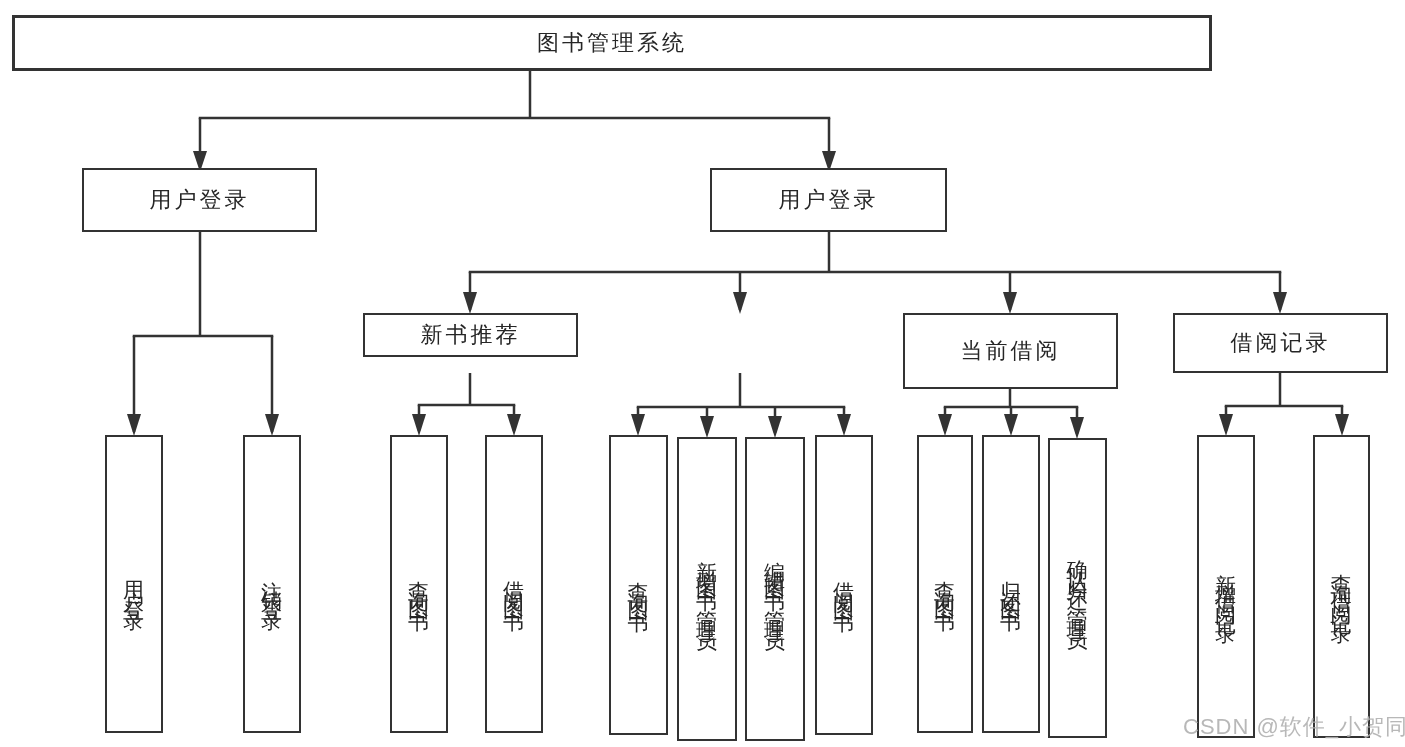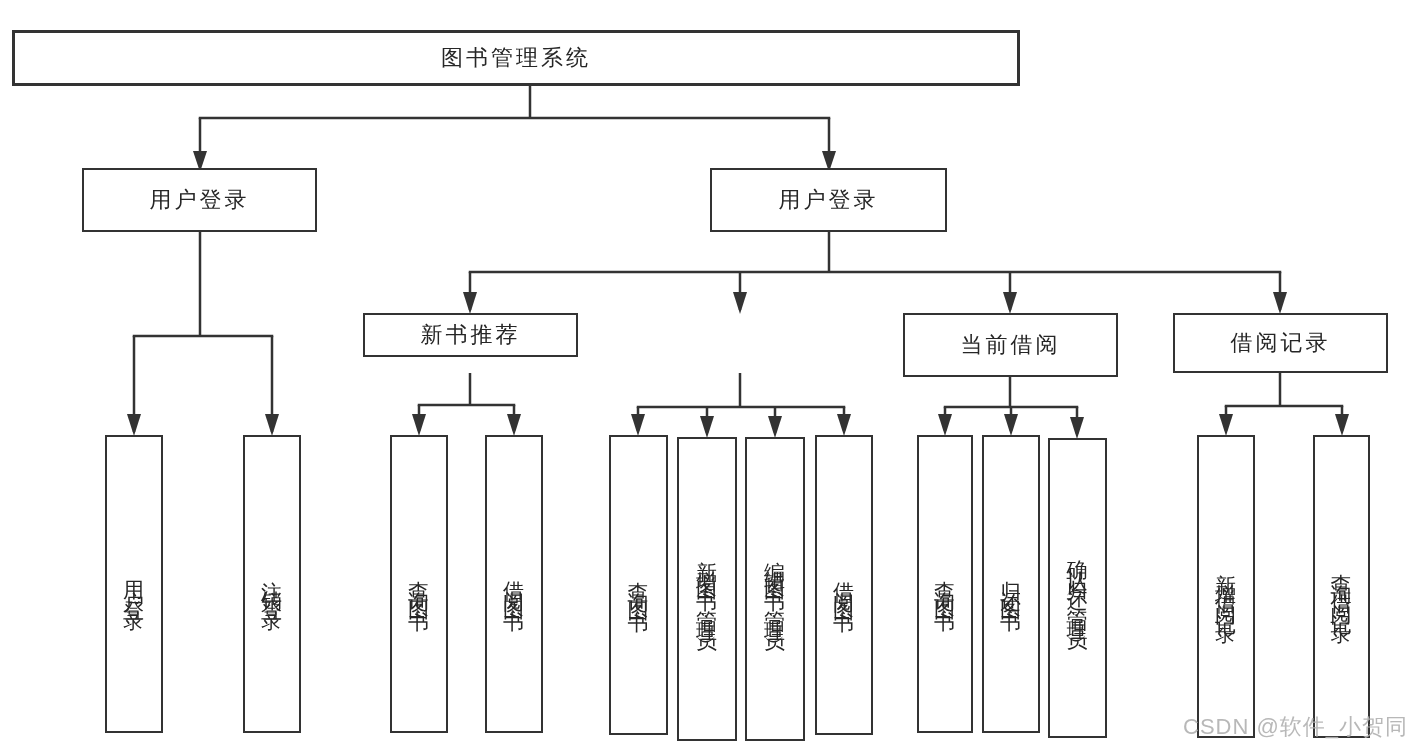--- a/index.html
+++ b/index.html
@@ -116,27 +116,27 @@
       <polygon points="768,416 782,416 775,438"></polygon>
       <polygon points="837,414 851,414 844,436"></polygon>
       <polygon points="938,414 952,414 945,436"></polygon>
       <polygon points="1004,414 1018,414 1011,436"></polygon>
       <polygon points="1070,417 1084,417 1077,439"></polygon>
       <polygon points="1219,414 1233,414 1226,436"></polygon>
       <polygon points="1335,414 1349,414 1342,436"></polygon>
     </g>
   </svg>
 
-  <div class="node root" style="left:12px; top:30px; width:1008px; height:56px;">图书管理系统</div>
+  <div class="node root" style="left:12px; top:15px; width:1200px; height:56px;">图书管理系统</div>
 
   <div class="node" style="left:82px; top:168px; width:235px; height:64px;">用户登录</div>
   <div class="node" style="left:710px; top:168px; width:237px; height:64px;">用户登录</div>
 
   <div class="node" style="left:363px; top:313px; width:215px; height:44px;">新书推荐</div>
-  <div class="node" style="left:903px; top:313px; width:215px; height:64px;">当前借阅</div>
+  <div class="node" style="left:903px; top:313px; width:215px; height:76px;">当前借阅</div>
   <div class="node" style="left:1173px; top:313px; width:215px; height:60px;">借阅记录</div>
 
   <div class="node v" style="left:105px; top:435px; width:58px; height:298px;">用户登录</div>
   <div class="node v" style="left:243px; top:435px; width:58px; height:298px;">注销登录</div>
 
   <div class="node v" style="left:390px; top:435px; width:58px; height:298px;">查询图书</div>
   <div class="node v" style="left:485px; top:435px; width:58px; height:298px;">借阅图书</div>
 
   <div class="node v" style="left:609px; top:435px; width:59px; height:300px;">查询图书</div>
   <div class="node v" style="left:677px; top:437px; width:60px; height:304px;">新增图书（管理员）</div>

